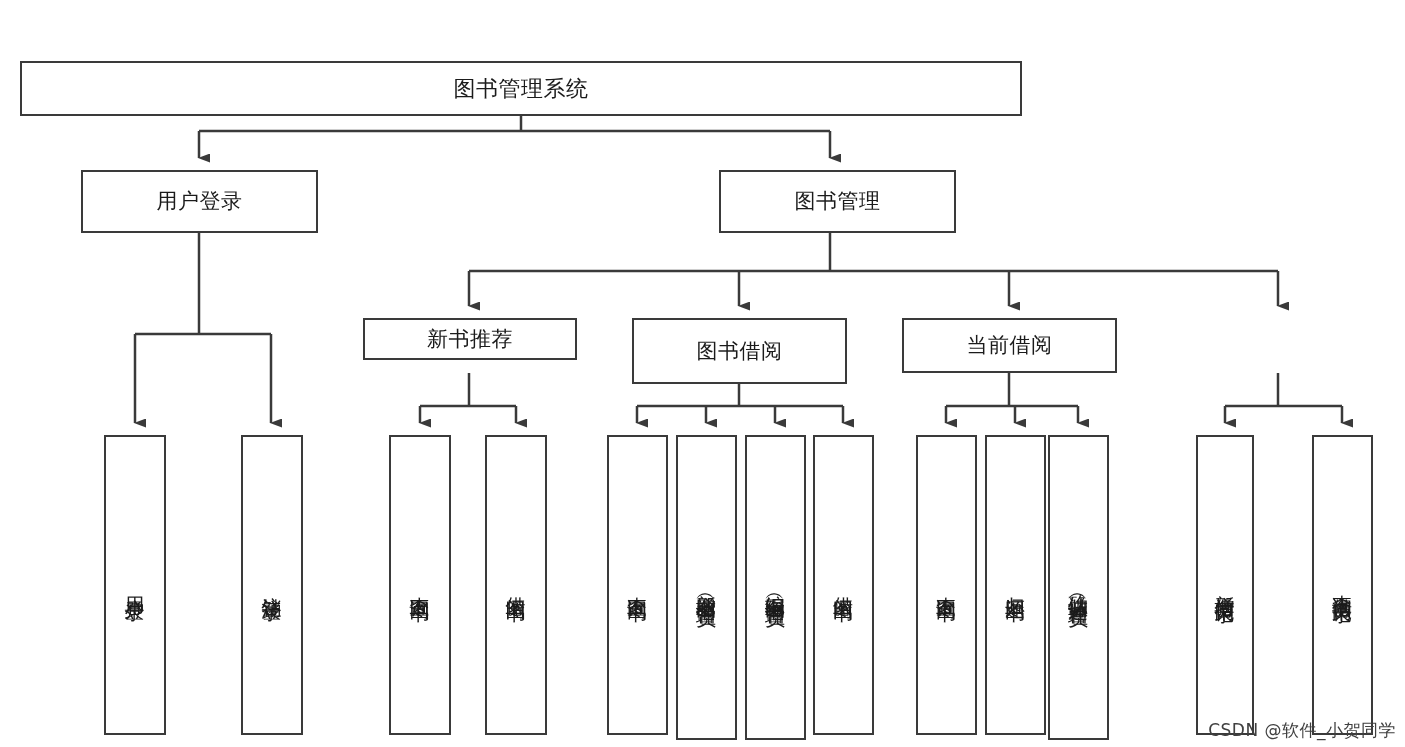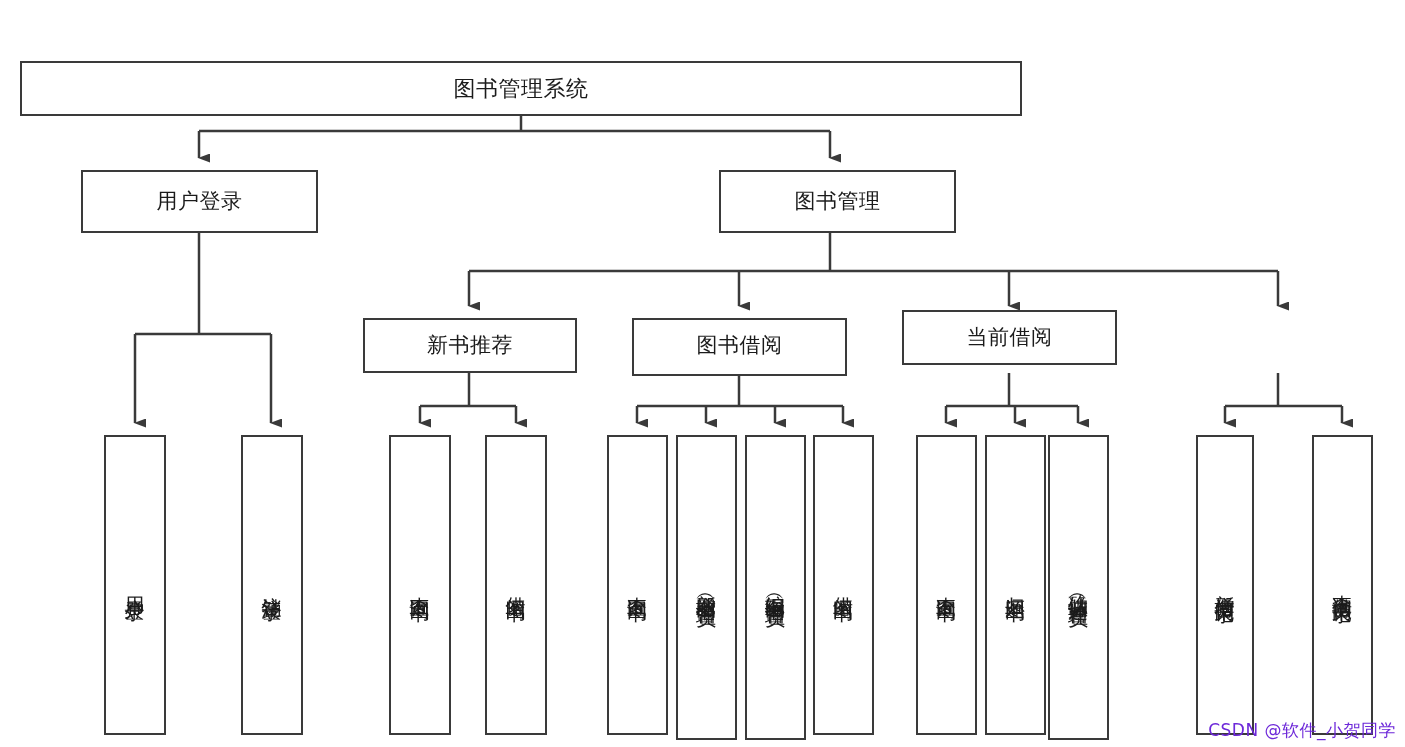--- a/index.html
+++ b/index.html
@@ -54,21 +54,21 @@
     font-size: 20px;
     max-height: 100%;
   }
   .node-box.root .node-label {
     font-size: 22px;
   }
   .watermark {
     position: absolute;
     right: 9px;
     bottom: 5px;
-    color: #6d28d9;
+    color: #404040;
     font-size: 17px;
     letter-spacing: 0.5px;
     white-space: nowrap;
     pointer-events: none;
   }
 </style>
 </head>
 <body>
 
 <div id="diagram-root">
@@ -127,27 +127,27 @@
     <span class="node-label">图书管理系统</span>
   </div>
 
   <div class="node-box" style="left:81px; top:170px; width:237px; height:63px;">
     <span class="node-label">用户登录</span>
   </div>
   <div class="node-box" style="left:711px; top:170px; width:237px; height:63px;margin-left:8px;">
     <span class="node-label">图书管理</span>
   </div>
 
-  <div class="node-box" style="left:363px; top:318px; width:214px; height:55px;">
+  <div class="node-box" style="left:363px; top:318px; width:214px; height:42px;">
     <span class="node-label">新书推荐</span>
   </div>
-  <div class="node-box" style="left:632px; top:318px; width:215px; height:58px;font-family:Liberation Mono, monospace;">
+  <div class="node-box" style="left:632px; top:318px; width:215px; height:66px;">
     <span class="node-label">图书借阅</span>
   </div>
-  <div class="node-box" style="left:902px; top:310px; width:215px; height:55px;">
+  <div class="node-box" style="left:902px; top:318px; width:215px; height:55px;">
     <span class="node-label">当前借阅</span>
   </div>
 
   <div class="node-box vertical" style="left:104px; top:435px; width:62px; height:300px;">
     <span class="node-label">用户登录</span>
   </div>
   <div class="node-box vertical" style="left:241px; top:435px; width:62px; height:300px;">
     <span class="node-label">注销登录</span>
   </div>
 

